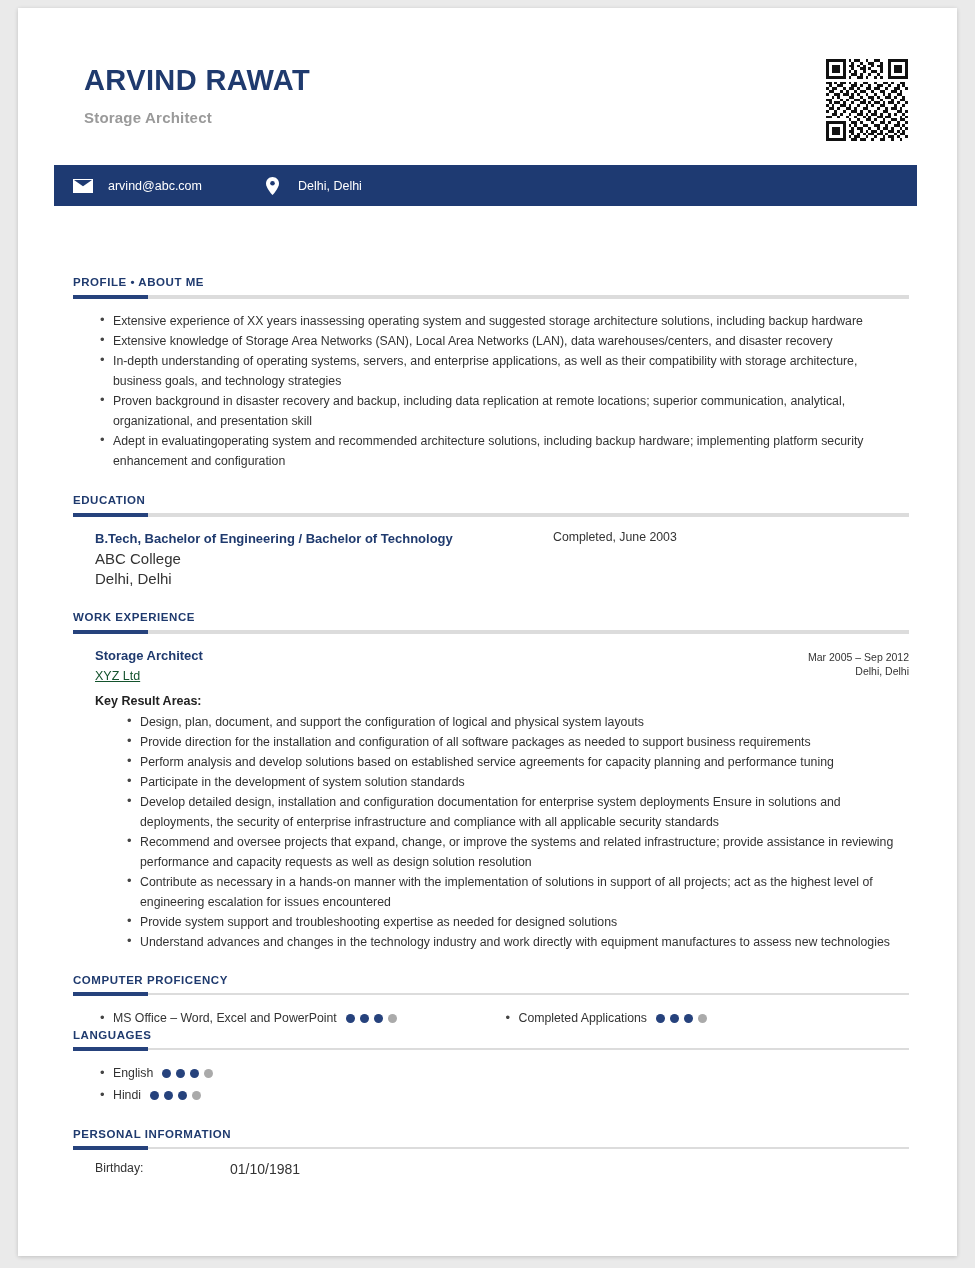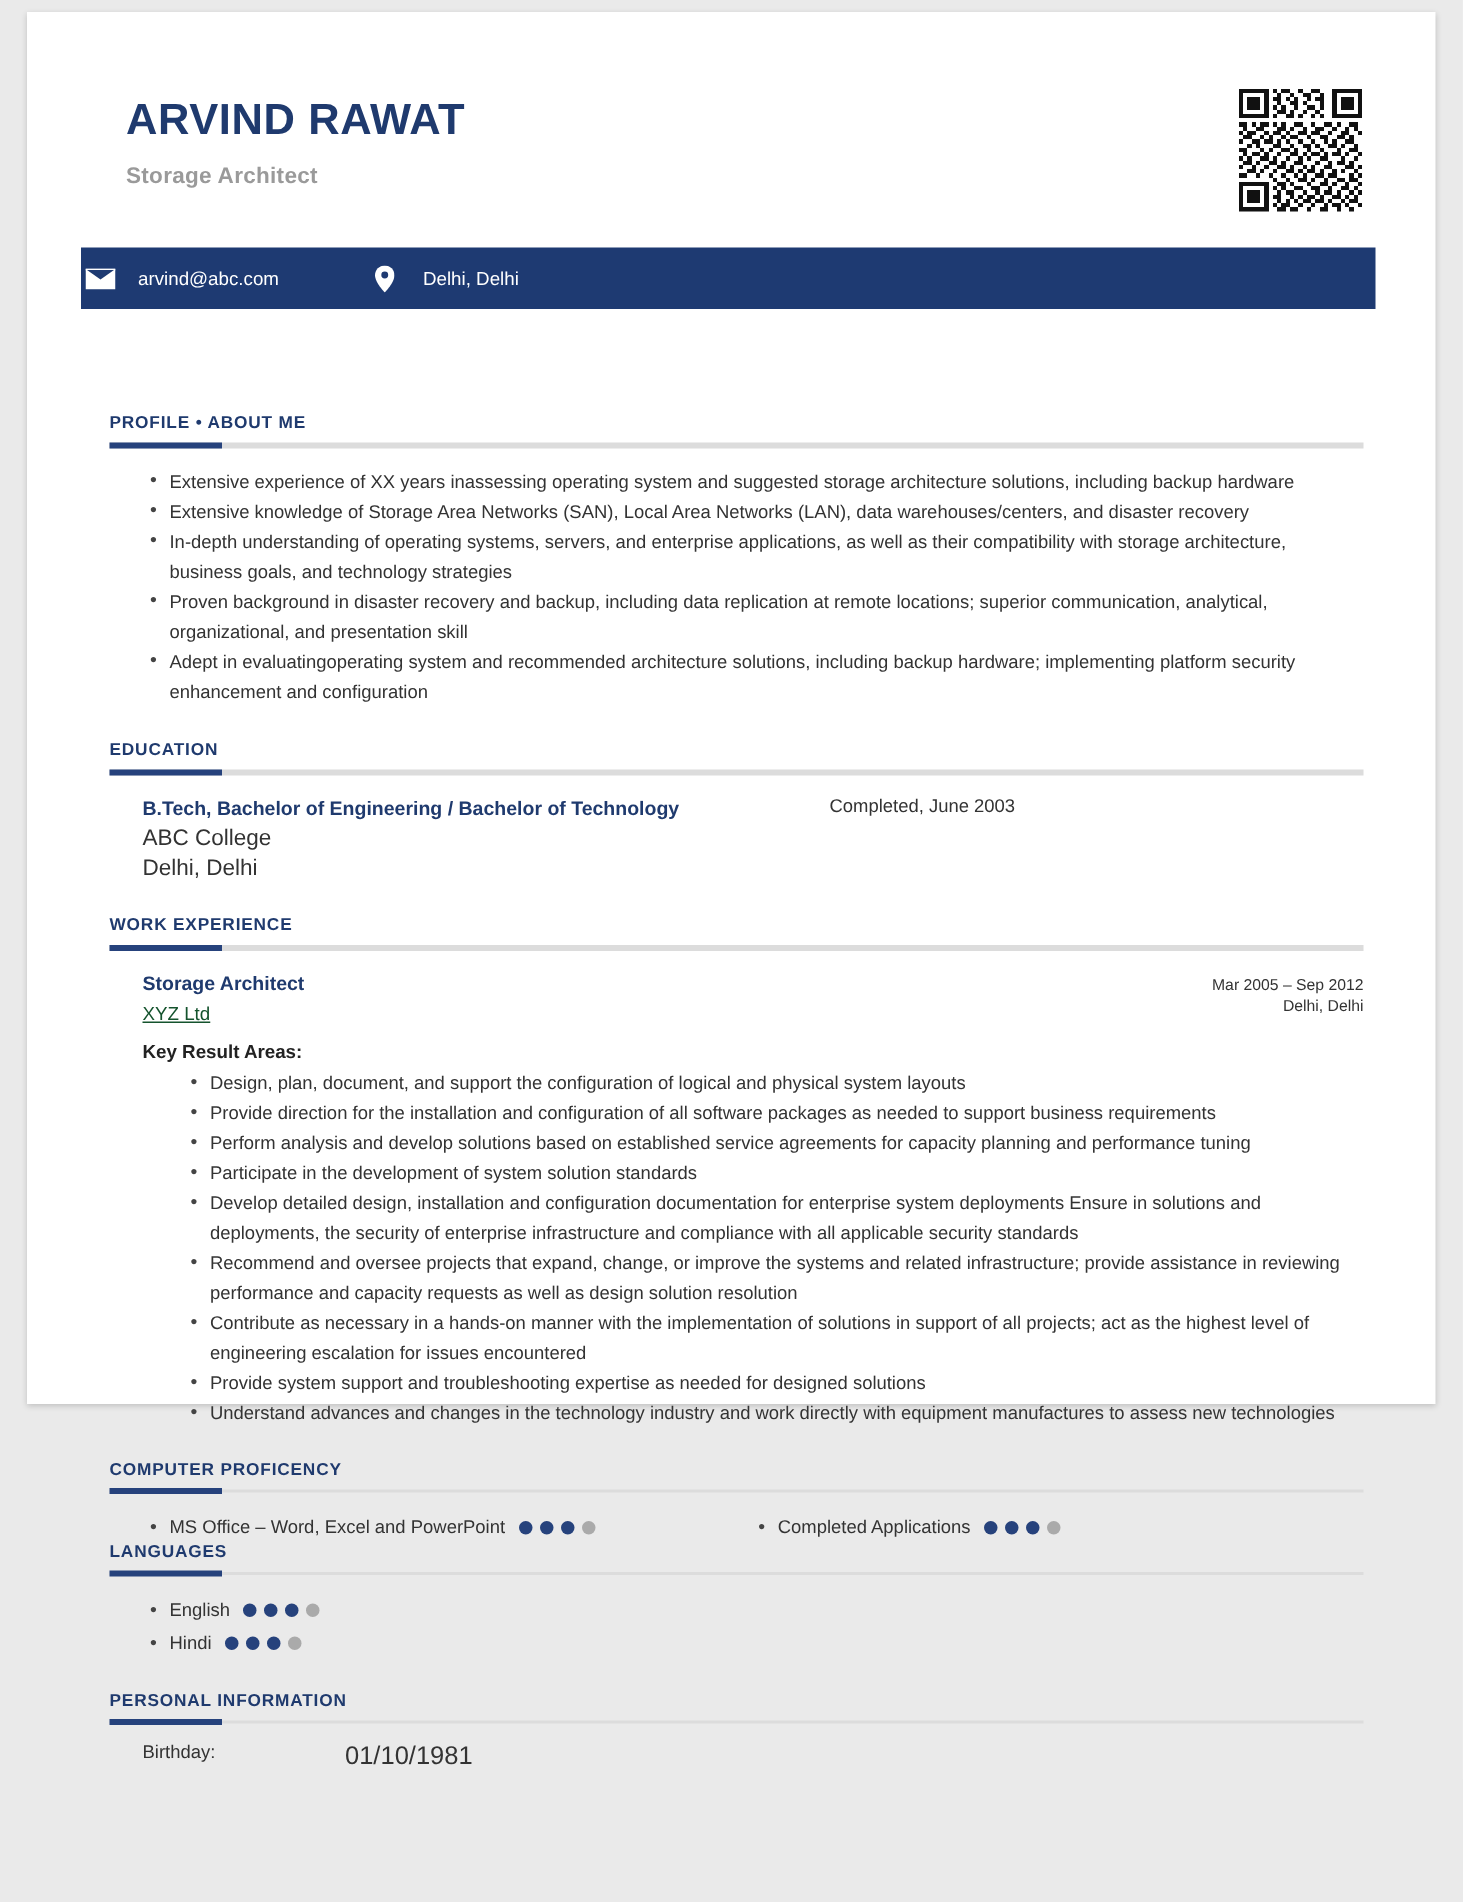--- a/index.html
+++ b/index.html
@@ -14,21 +14,21 @@
     width: 975px;
     height: 1268px;
     background: #eaeaea;
     overflow: hidden;
   }
   .sheet {
     position: absolute;
     left: 18px;
     top: 8px;
     width: 939px;
-    height: 928px;
+    height: 1248px;
     background: #ffffff;
     box-shadow: 0 1px 4px rgba(0,0,0,0.18);
   }
 
   
   .header {
     position: relative;
     padding: 42px 0 0 0;
     height: 150px;
   }
@@ -63,20 +63,21 @@
   
   .contact-bar {
     position: absolute;
     left: 36px;
     top: 157px;
     width: 863px;
     height: 41px;
     background: #1e3a72;
     display: flex;
     align-items: center;
+    padding-left: 16px;
   }
   .contact-item {
     display: flex;
     align-items: center;
     color: #ffffff;
     font-size: 12.5px;
   }
   .contact-item + .contact-item { margin-left: 58px; }
   .contact-icon {
     display: inline-flex;
@@ -209,21 +210,21 @@
     background: #aaaaaa;
   }
   .dot.on { background: #26427c; }
 
   .sec-languages { }
   .lang-list { padding-left: 25px; }
 
   .sec-personal { margin-top: 22px; }
   .personal-row { display: flex; padding-left: 22px; }
   .personal-label { width: 135px; font-size: 12.3px; color: #333; }
-  .personal-value { font-size: 17px; color: #333; }
+  .personal-value { font-size: 14px; color: #333; }
 </style>
 </head>
 <body>
 
 <div class="page-canvas">
   <div class="sheet">
 
     <div class="header">
       <div class="name">ARVIND RAWAT</div>
       <div class="job-title">Storage Architect</div>

